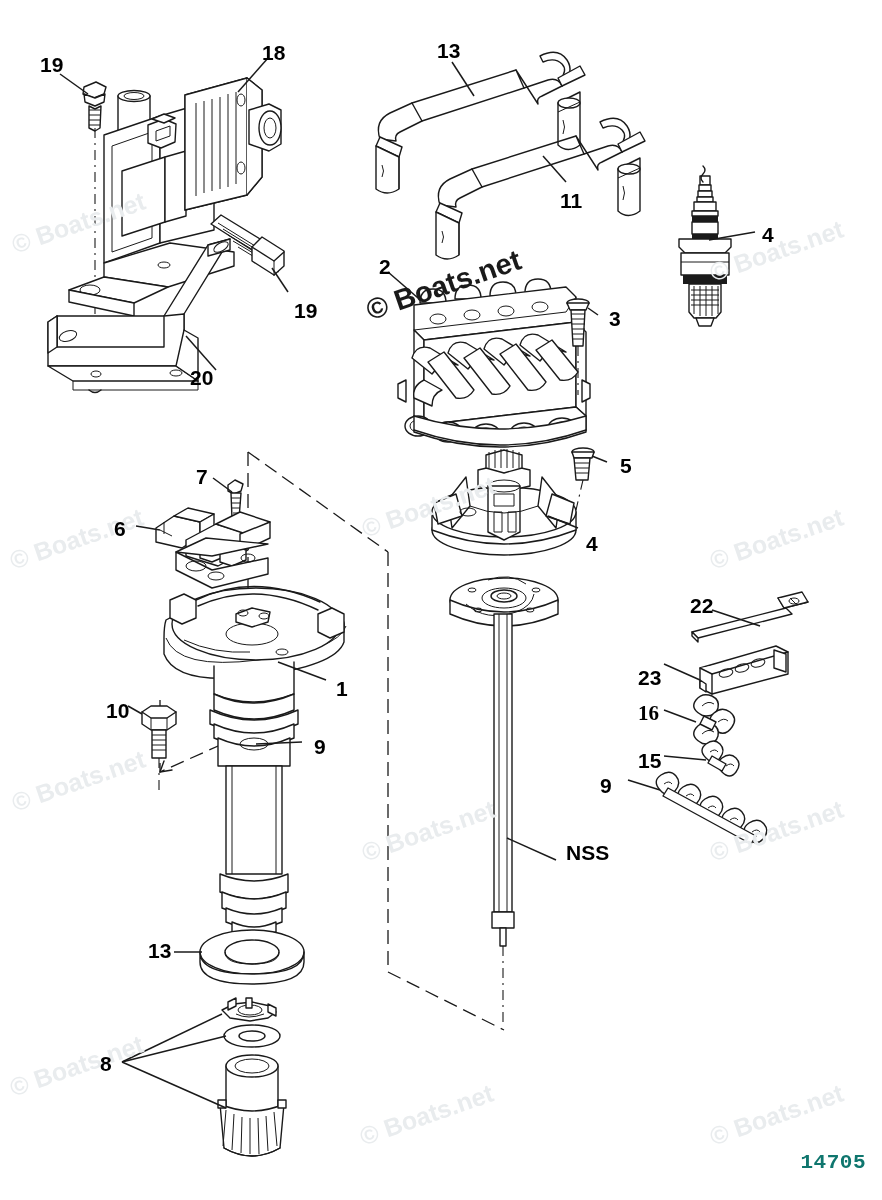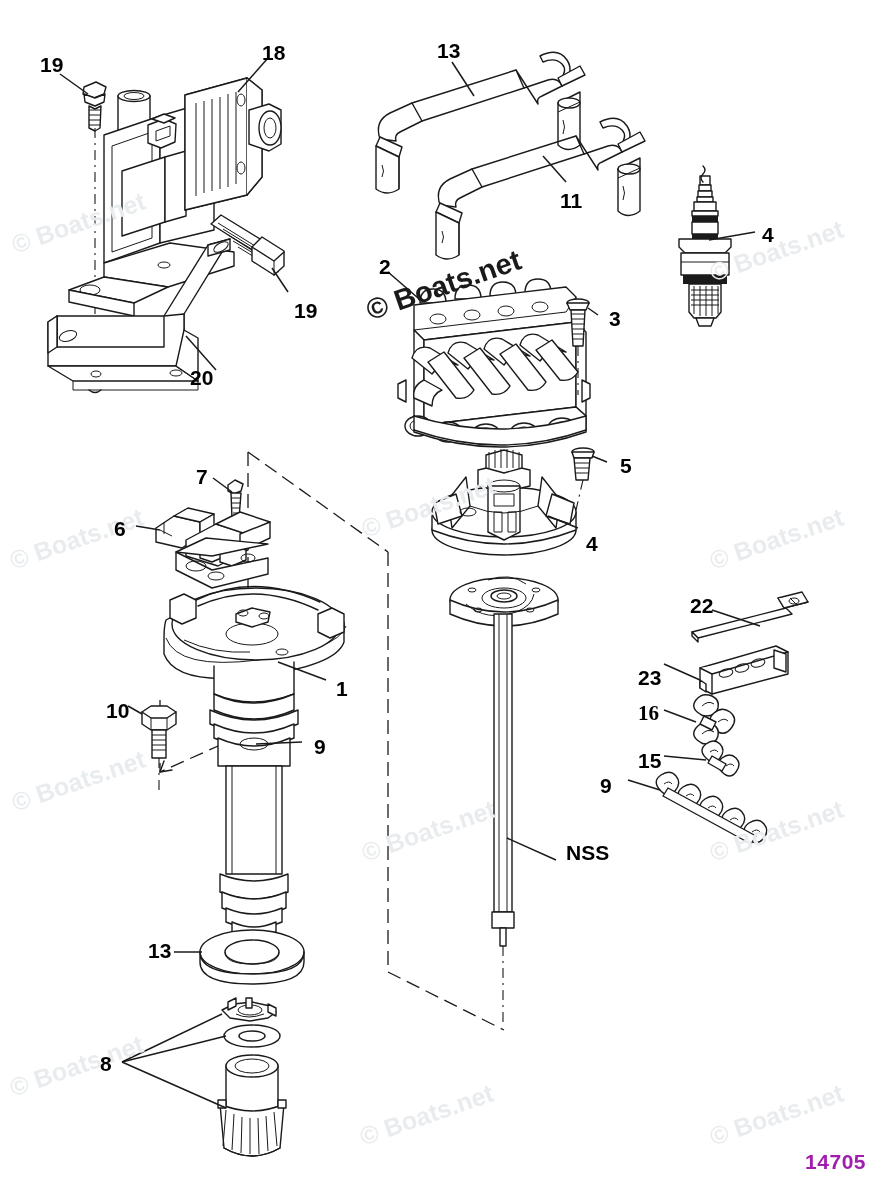--- a/index.html
+++ b/index.html
@@ -30,22 +30,22 @@
     font-family:"Liberation Sans",sans-serif;
     font-weight:bold;
     font-size:21px;
     color:#000;
     line-height:1;
     white-space:nowrap;
   }
   .dnum{
     position:absolute;
     right:16px;bottom:26px;
-    font-family:Liberation Sans, sans-serif;
-    font-weight:bold;font-size:21px;color:#a21caf;letter-spacing:.5px;margin-top:12px;
+    font-family:Liberation Mono, monospace;
+    font-weight:bold;font-size:21px;color:#0f766e;letter-spacing:.5px;margin-top:12px;
   }
 </style>
 </head>
 <body>
 
 <div id="page">
 
   <div id="artboard">
   <svg width="882" height="1200" viewBox="0 0 882 1200" xmlns="http://www.w3.org/2000/svg">
     <defs>

